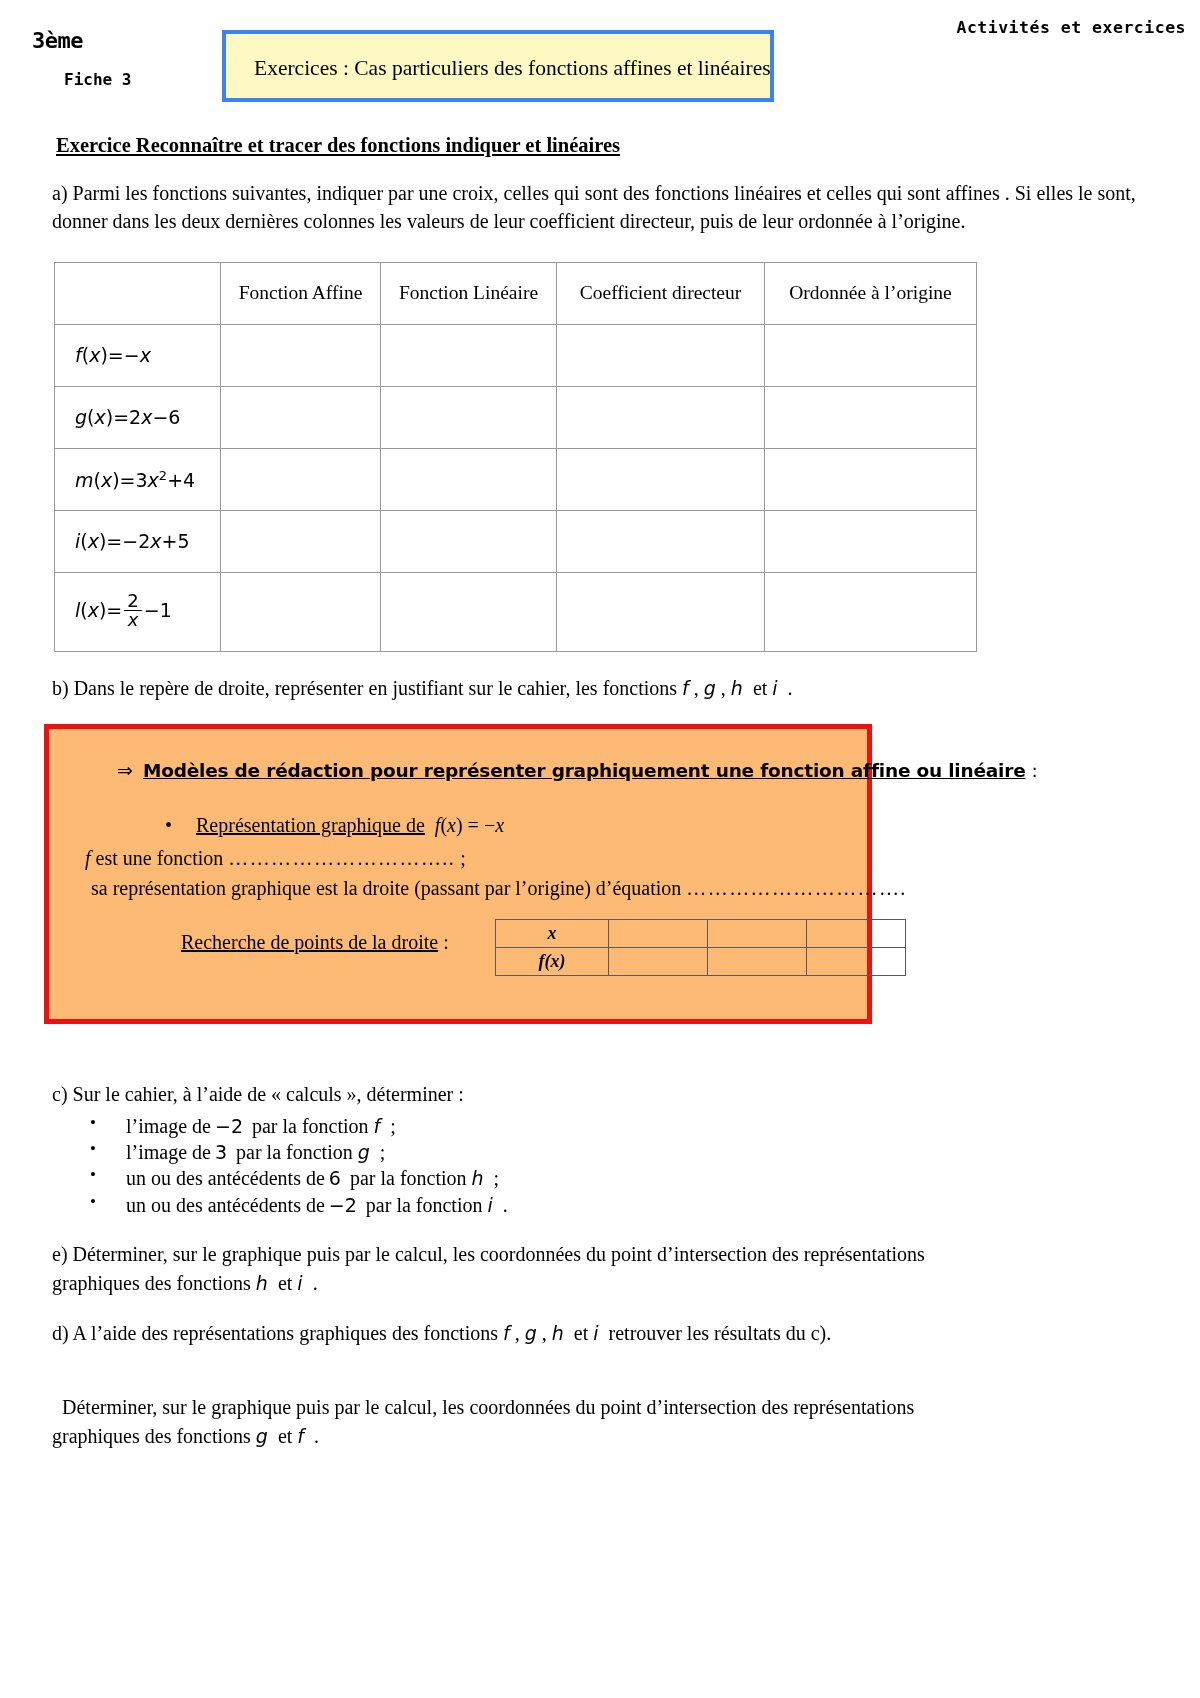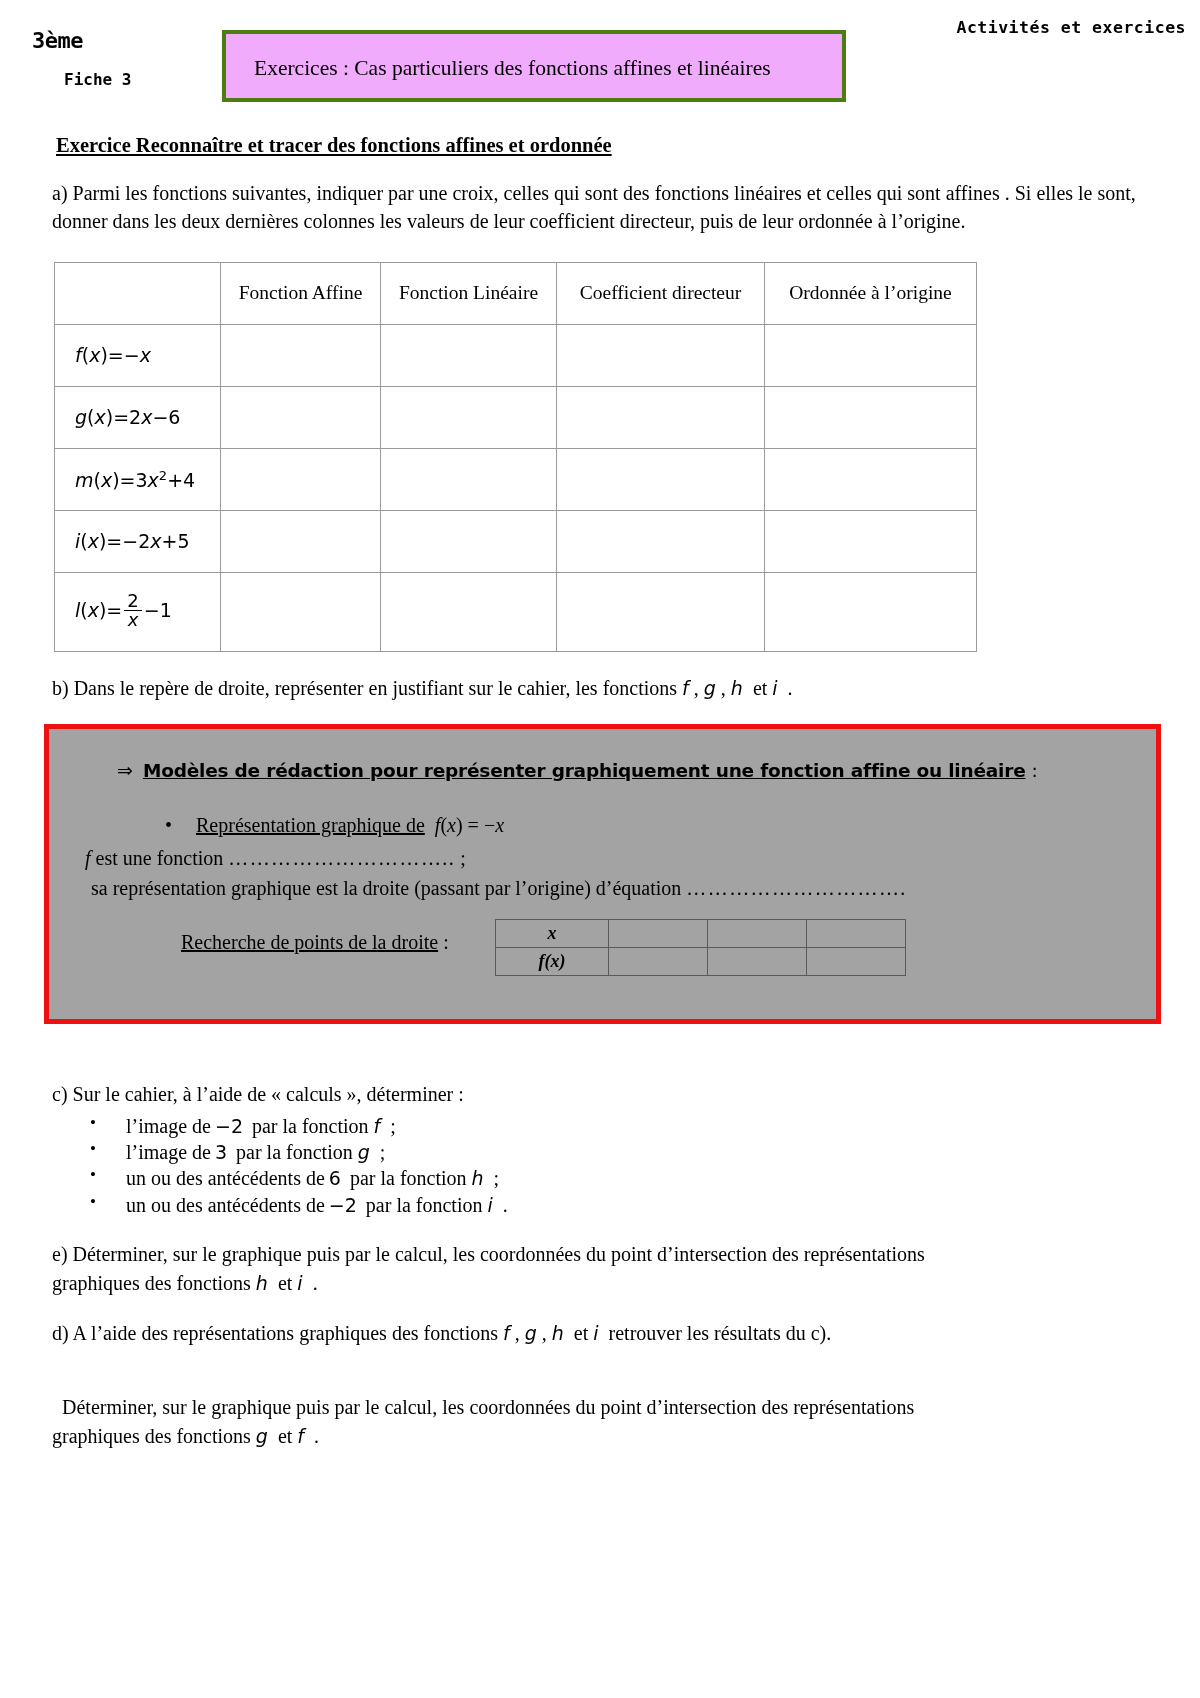--- a/index.html
+++ b/index.html
@@ -45,24 +45,24 @@
     top: 18px;
     font-family: "DejaVu Sans Mono", monospace;
     font-weight: bold;
     font-size: 16.5px;
     letter-spacing: 0.5px;
   }
   .title-box {
     position: absolute;
     left: 222px;
     top: 30px;
-    width: 624px;
+    width: 552px;
     height: 72px;
-    border: 4px solid #4d7c0f;
-    background: #f0abfc;
+    border: 4px solid #3b82f6;
+    background: #fef9c3;
     box-sizing: border-box;
   }
   .title-box-text {
     position: absolute;
     left: 28px;
     top: 22px;
     font-size: 21.5px;
     white-space: nowrap;
   }
 
@@ -132,24 +132,24 @@
   }
   .frac .num { display: block; border-bottom: 1.3px solid #000; padding: 0 3px; }
   .frac .den { display: block; font-style: italic; padding: 0 3px; }
   sup.exp { font-size: 13px; vertical-align: super; }
 
   
   .model-box {
     position: relative;
     margin-top: 22px;
     margin-left: -8px;
-    width: 1117px;
+    width: 828px;
     height: 300px;
     border: 5px solid #ee1111;
-    background: #a3a3a3;
+    background: #fdba74;
     box-sizing: border-box;
   }
   .model-head {
     position: absolute;
     left: 68px;
     top: 30px;
     font-family: "DejaVu Sans", sans-serif;
     font-size: 18.5px;
     white-space: nowrap;
   }
@@ -243,21 +243,21 @@
   <div class="grade">3ème</div>
   <div class="fiche">Fiche 3</div>
   <div class="activites">Activités et exercices</div>
   <div class="title-box">
     <div class="title-box-text">Exercices : Cas particuliers des fonctions affines et linéaires</div>
   </div>
 </div>
 
 <div class="page">
 
-  <div class="ex-title">Exercice Reconnaître et tracer des fonctions affines et ordonnée</div>
+  <div class="ex-title">Exercice Reconnaître et tracer des fonctions indiquer et linéaires</div>
 
   <div class="para">a) Parmi les fonctions suivantes, indiquer par une croix, celles qui sont des fonctions linéaires et celles qui sont affines . Si elles le sont, donner dans les deux dernières colonnes les valeurs de leur coefficient directeur, puis de leur ordonnée à l’origine.</div>
 
   <table class="fn-table">
     <colgroup>
       <col style="width:166px">
         <col style="width:160px">
         <col style="width:176px">
         <col style="width:208px">
         <col style="width:212px">

